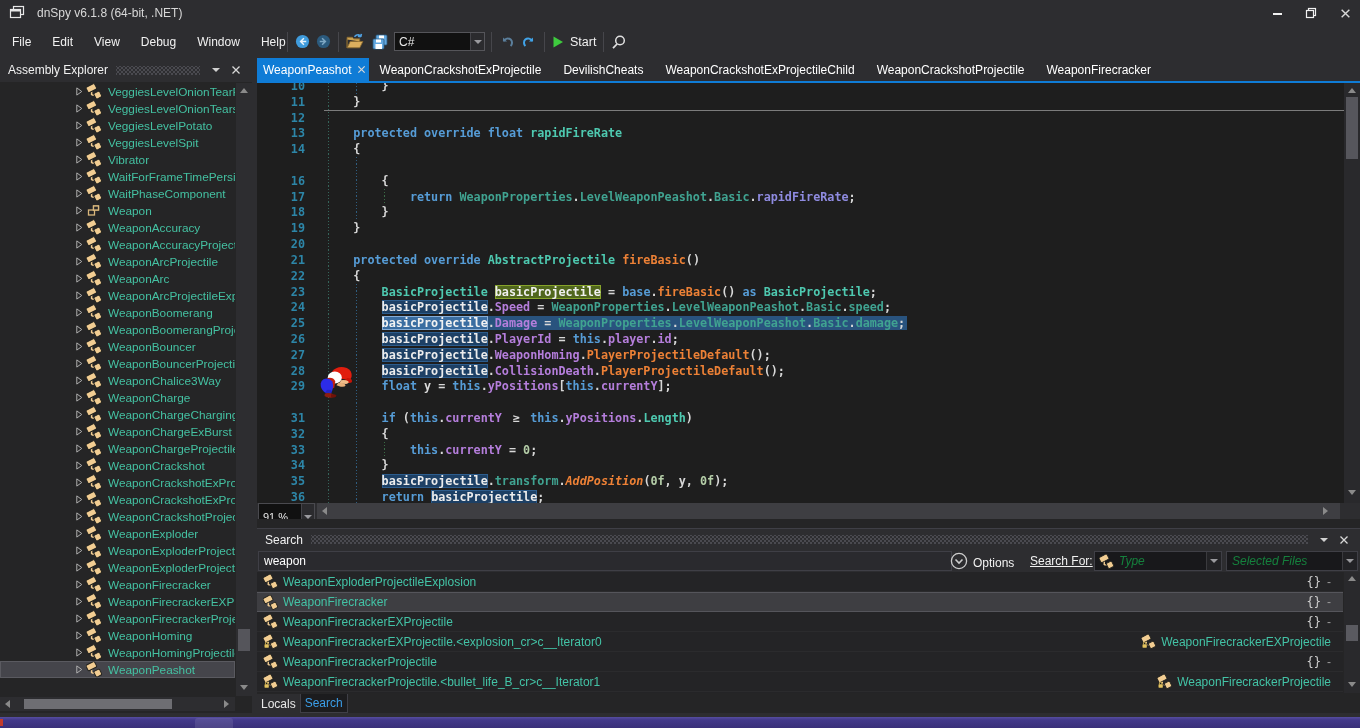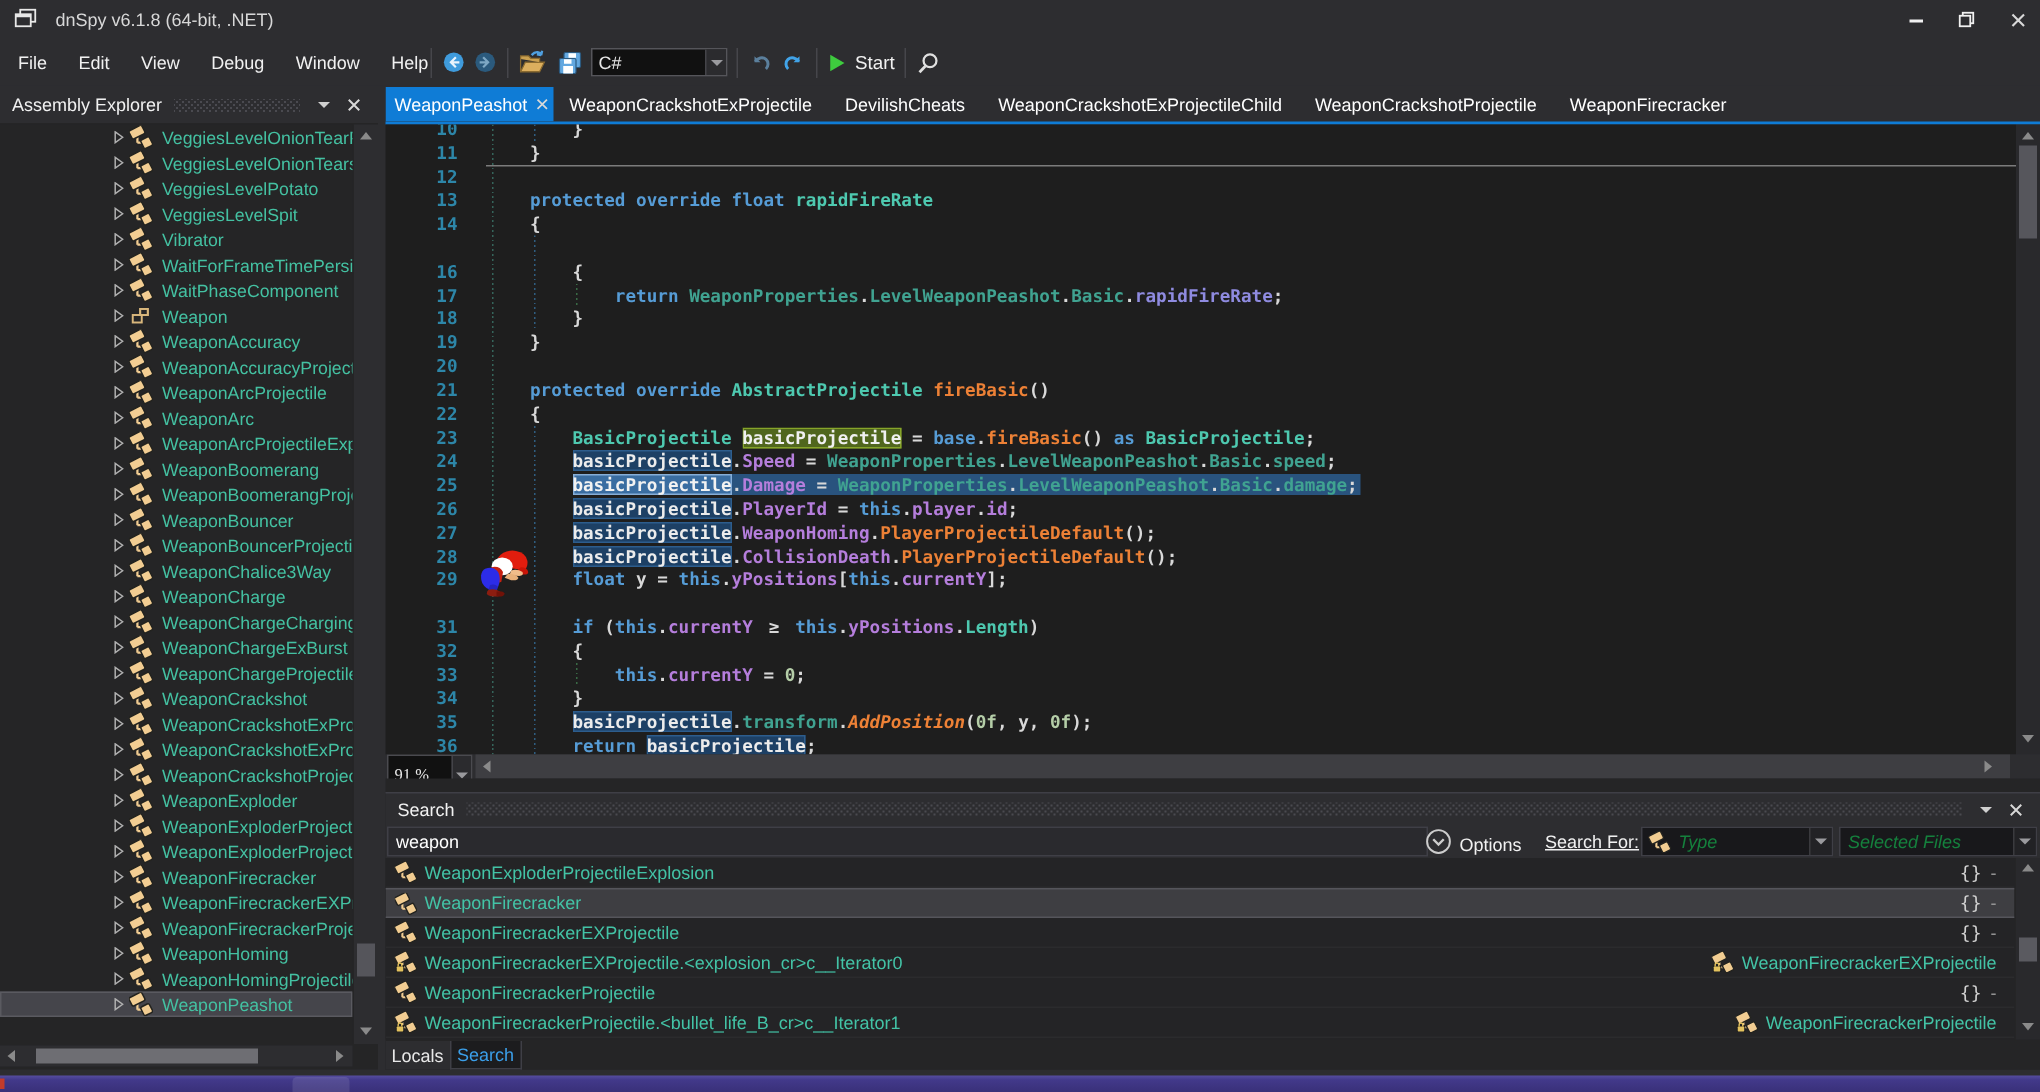--- a/index.html
+++ b/index.html
@@ -69,21 +69,21 @@
   .bx-ref { background:#1d4065; box-shadow:0 0 0 1px #2d5d8d inset; color:#ececec; }
   .bx-refsel { background:#3a6da1; box-shadow:0 0 0 1px #86aed8 inset; color:#f2f2f2; }
   .sel-wrap { background:#29537e; padding-right:2px; }
   .iguide { position:absolute; width:1px; }
   #member-rule { position:absolute; left:67px; top:31px; width:1020px; height:1px; background:#7c7c7c; }
 
   
   #ed-vsb { left:1344px; top:83px; width:16px; height:420px; background:#29292c; }
   
   #ed-bottom { left:257px; top:503px; width:1103px; height:16px; background:#2d2d30; }
-  #zoom-combo { position:absolute; left:1px; top:0px; width:57px; height:27px; background:#111111; border:1px solid #4a4a4f; display:flex; align-items:center;font-family:Liberation Serif, serif; }
+  #zoom-combo { position:absolute; left:1px; top:0px; width:57px; height:27px; background:#111111; border:1px solid #4a4a4f; display:flex; align-items:center; }
   #zoom-combo .val { flex:1; font-size:11px; color:#e8e8e8; padding-left:4px; }
   #zoom-combo .drop { width:13px; height:100%; background:#2b2b2e; border-left:1px solid #444449; display:flex; align-items:center; justify-content:center; }
   #ed-hsb { position:absolute; left:60px; top:0; width:1023px; height:16px; background:#3e3e42; }
 
   
   #search-panel { left:257px; top:519px; width:1103px; height:194px; background:#252526; }
   #search-header { position:relative; margin-top:9px; height:22px; background:#2d2d30; display:flex; align-items:center; border-top:1px solid #3f3f46; }
   #search-row { position:relative; height:22px; background:#2d2d30; display:flex; align-items:center; }
   #search-input { position:absolute; left:1px; top:1px; width:694px; height:20px; background:#2a2a2e; border:1px solid #3f3f46; color:#ffffff; font-size:12px; font-family:"Liberation Sans",sans-serif; padding:0 5px; outline:none; }
   #options-btn { position:absolute; left:693px; top:2px; display:flex; align-items:flex-end; }

